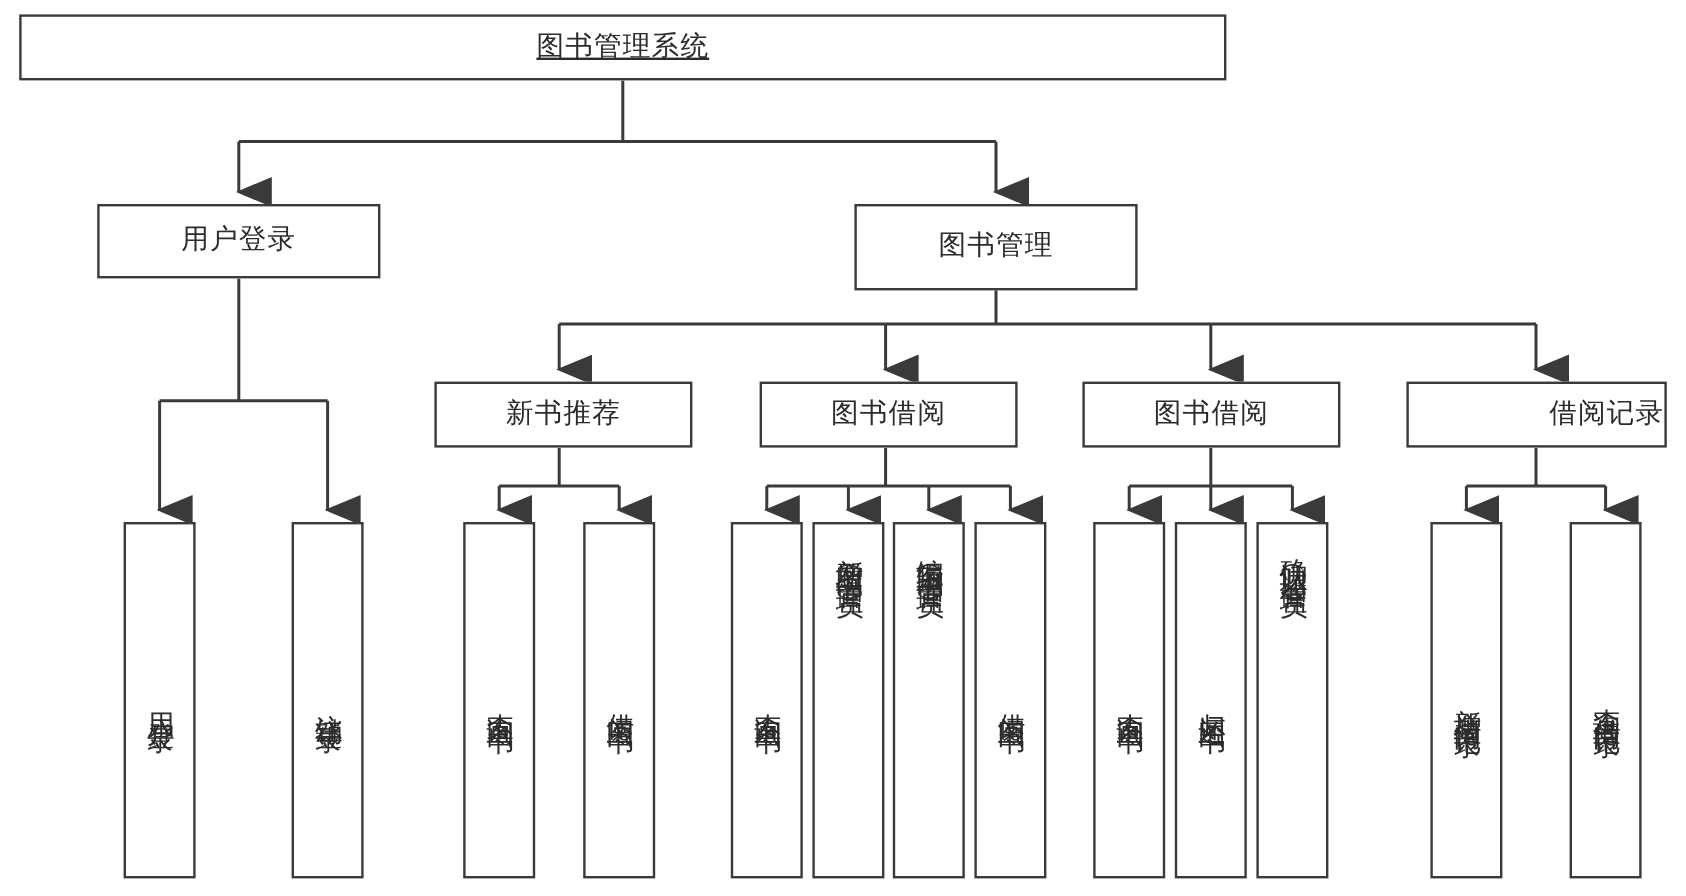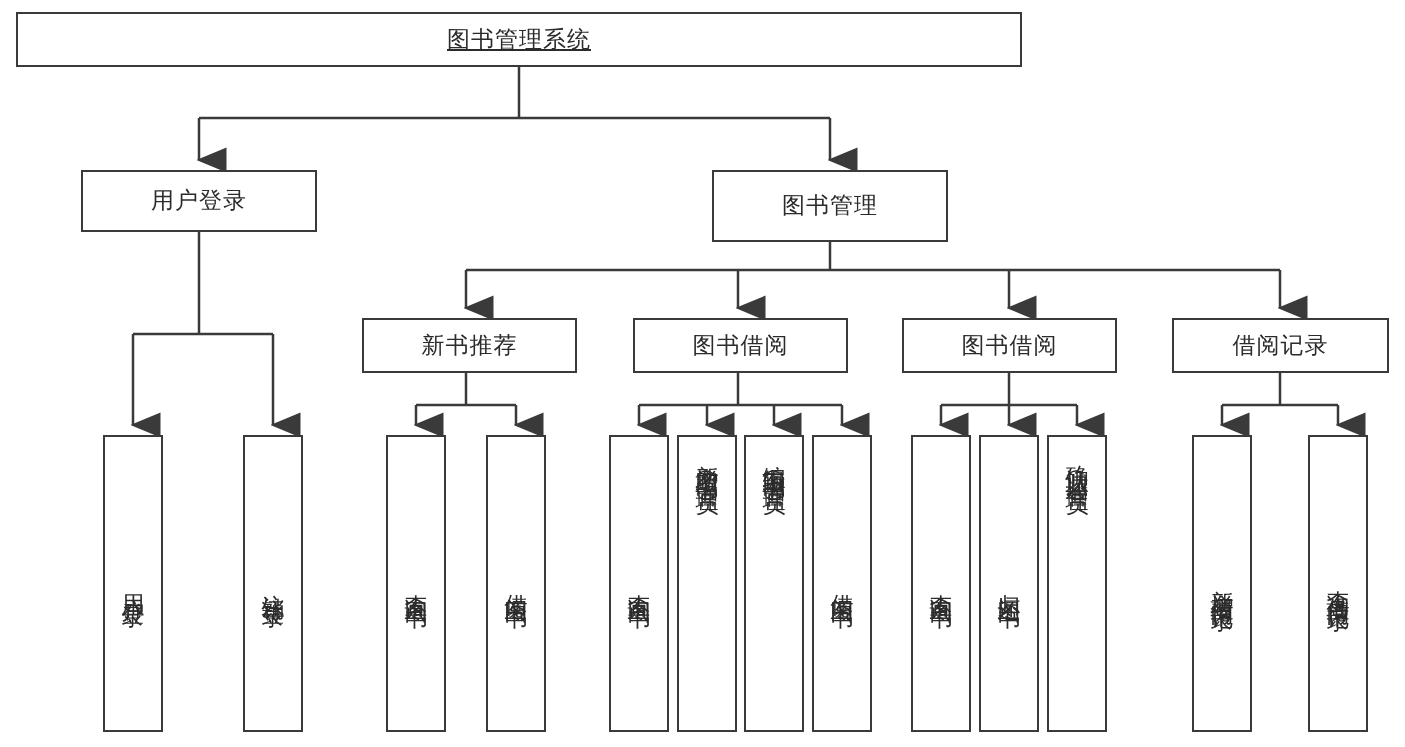--- a/index.html
+++ b/index.html
@@ -117,21 +117,21 @@
 
   <div class="node h" style="left:362px;top:318px;width:215px;height:55px;">
     <span class="txt">新书推荐</span>
   </div>
   <div class="node h" style="left:633px;top:318px;width:215px;height:55px;">
     <span class="txt">图书借阅</span>
   </div>
   <div class="node h" style="left:902px;top:318px;width:215px;height:55px;">
     <span class="txt">图书借阅</span>
   </div>
-  <div class="node h" style="left:1172px;top:318px;width:217px;height:55px;">
+  <div class="node h" style="left:1172px;top:318px;width:217px;height:55px;justify-content:flex-end;">
     <span class="txt">借阅记录</span>
   </div>
 
   <div class="node v mid" style="left:103px;top:435px;width:60px;height:297px;">
     <span class="txt">用户登录</span>
   </div>
   <div class="node v mid" style="left:243px;top:435px;width:60px;height:297px;">
     <span class="txt">注销登录</span>
   </div>
 

